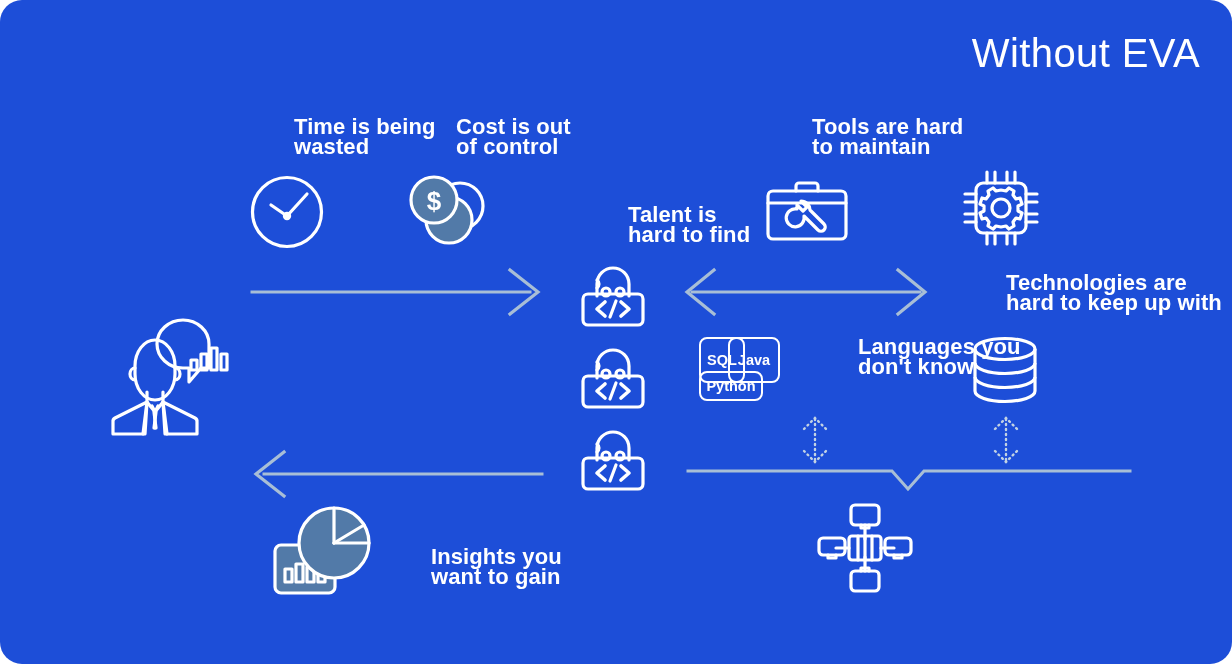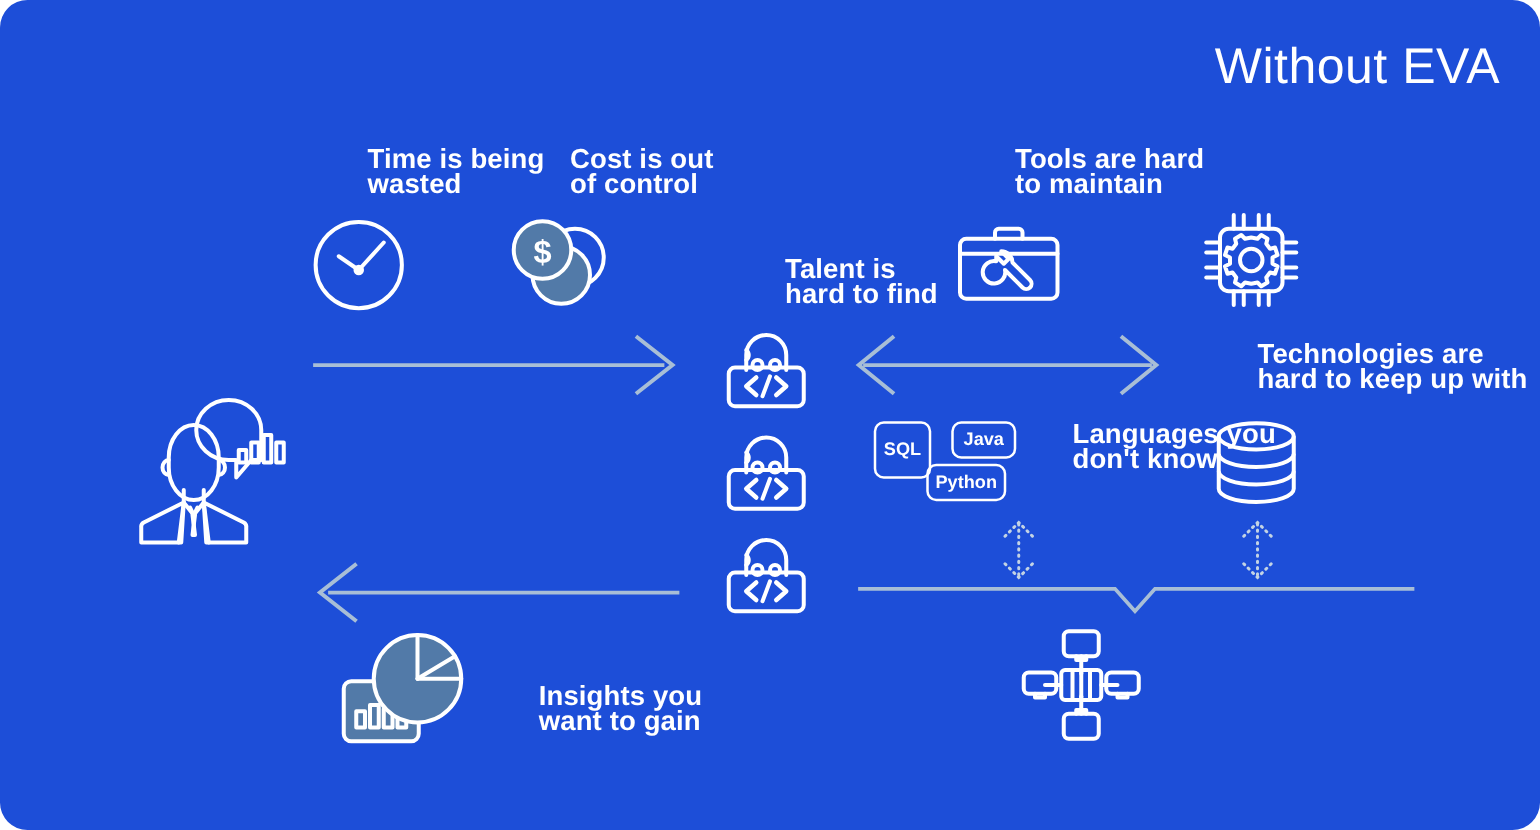--- a/index.html
+++ b/index.html
@@ -74,22 +74,22 @@
 hard to keep up with</div>
 
   <div class="label abs" style="left:387px; top:547px;">Insights you
 want to gain</div>
 
   <div class="label abs" style="left:814px; top:337px;">Languages you
 don't know</div>
 
 
   <div class="tag" style="left:699px; top:337px; width:46px; height:46px;">SQL</div>
-  <div class="tag" style="left:761px; top:337px; width:52px; height:30px;">Java</div>
-  <div class="tag" style="left:699px; top:371px; width:64px; height:30px;margin-left:42px;">Python</div>
+  <div class="tag" style="left:728px; top:337px; width:52px; height:46px;">Java</div>
+  <div class="tag" style="left:699px; top:371px; width:64px; height:30px;">Python</div>
 
   <div class="abs" style="left:249px; top:174px;">
     <svg width="76" height="76" viewBox="0 0 76 76" fill="none" stroke="#ffffff" stroke-width="3.2">
       <circle cx="38" cy="38" r="34.5"></circle>
       <circle cx="38" cy="42" r="4.2" fill="#ffffff" stroke="none"></circle>
       <line x1="38" y1="42" x2="58" y2="20" stroke-linecap="round"></line>
       <line x1="38" y1="42" x2="22" y2="31" stroke-linecap="round"></line>
     </svg>
   </div>
 

